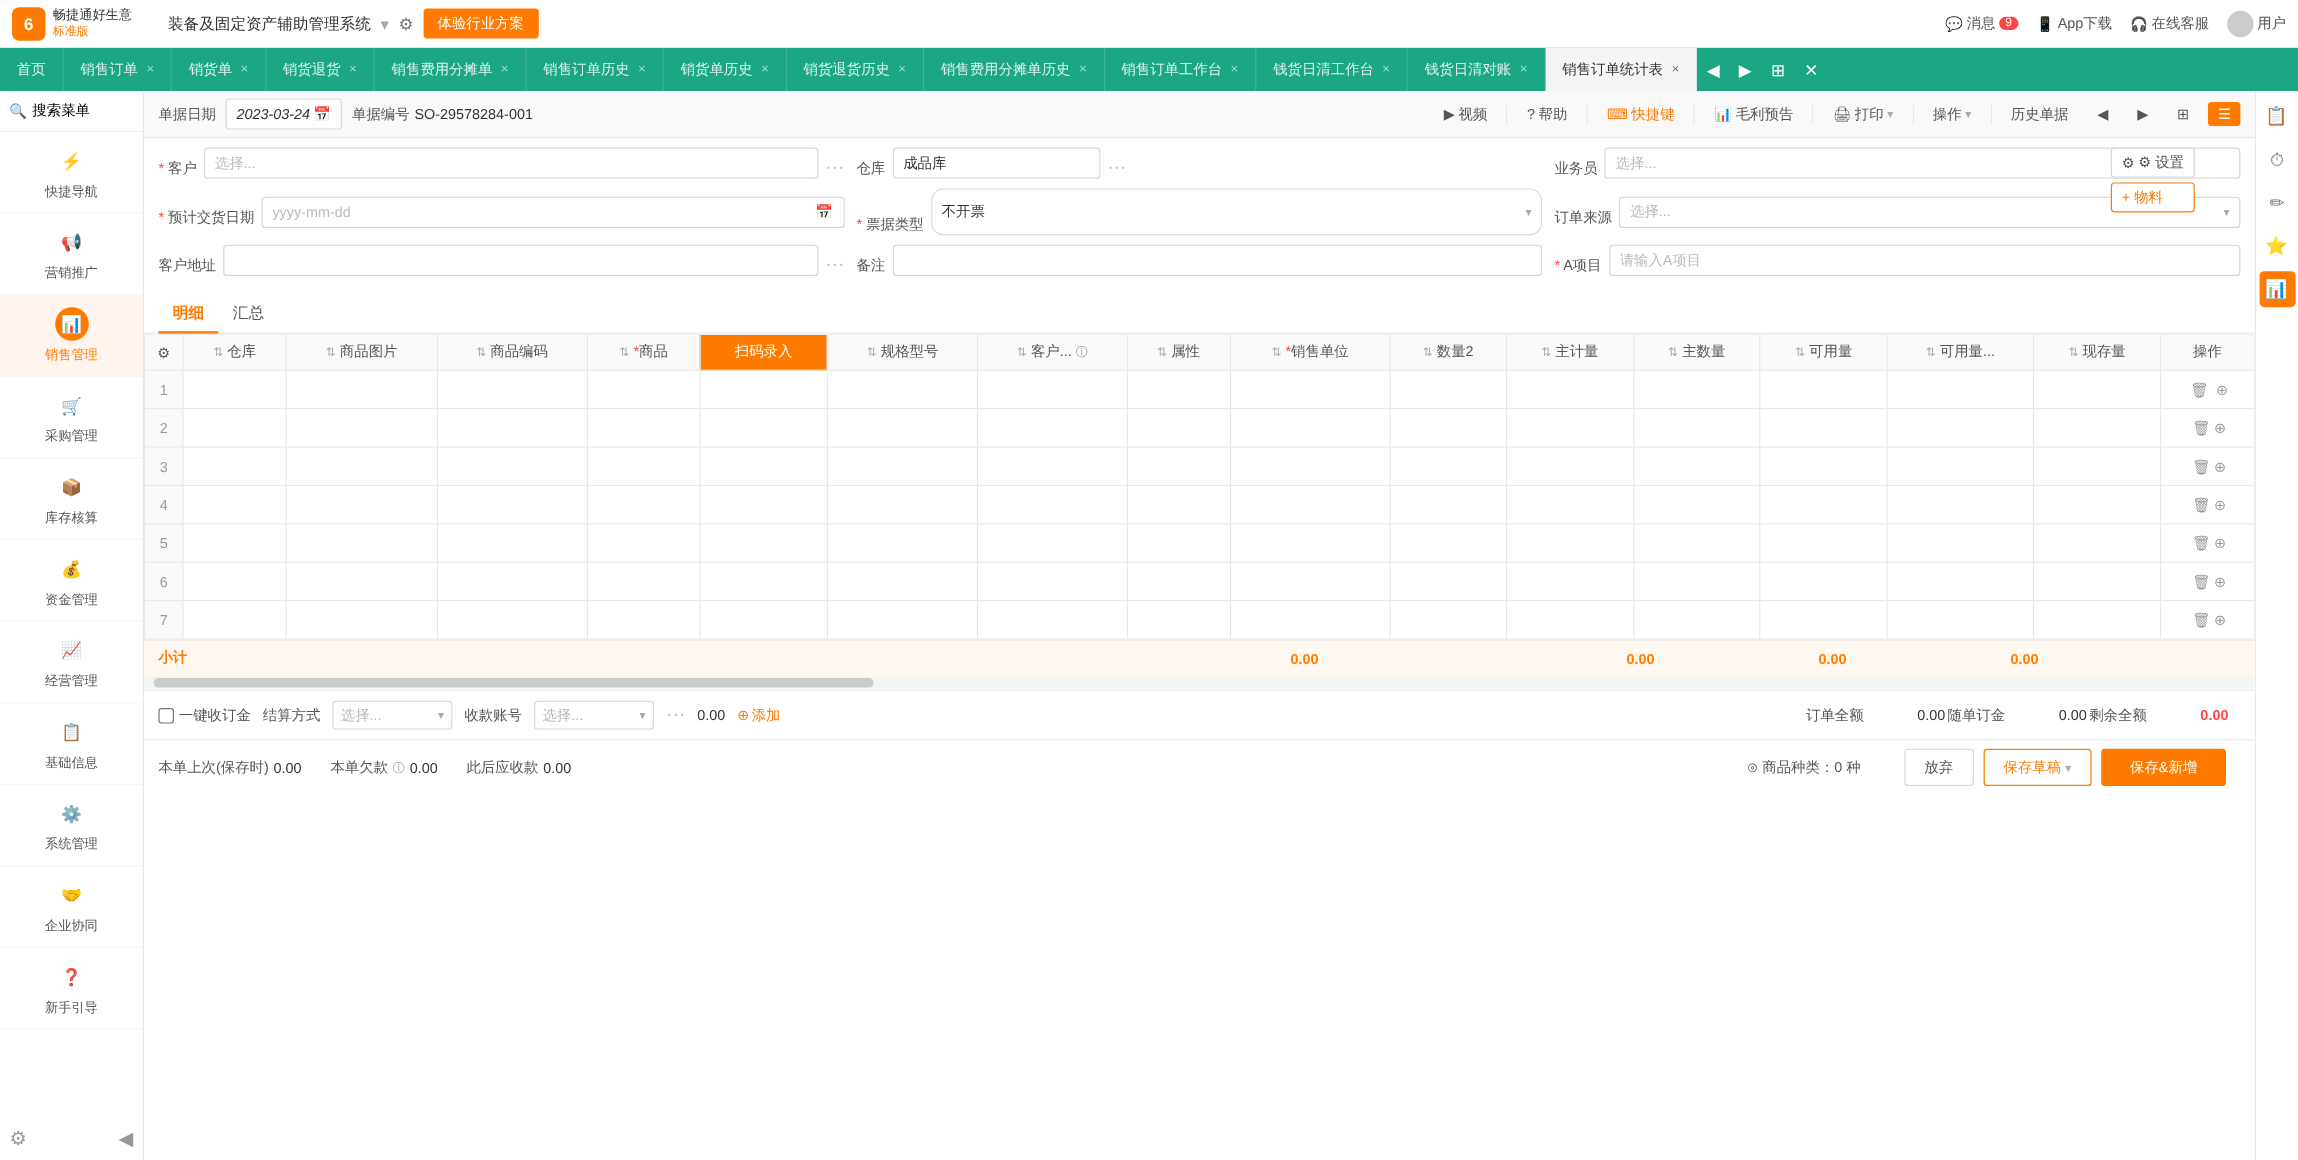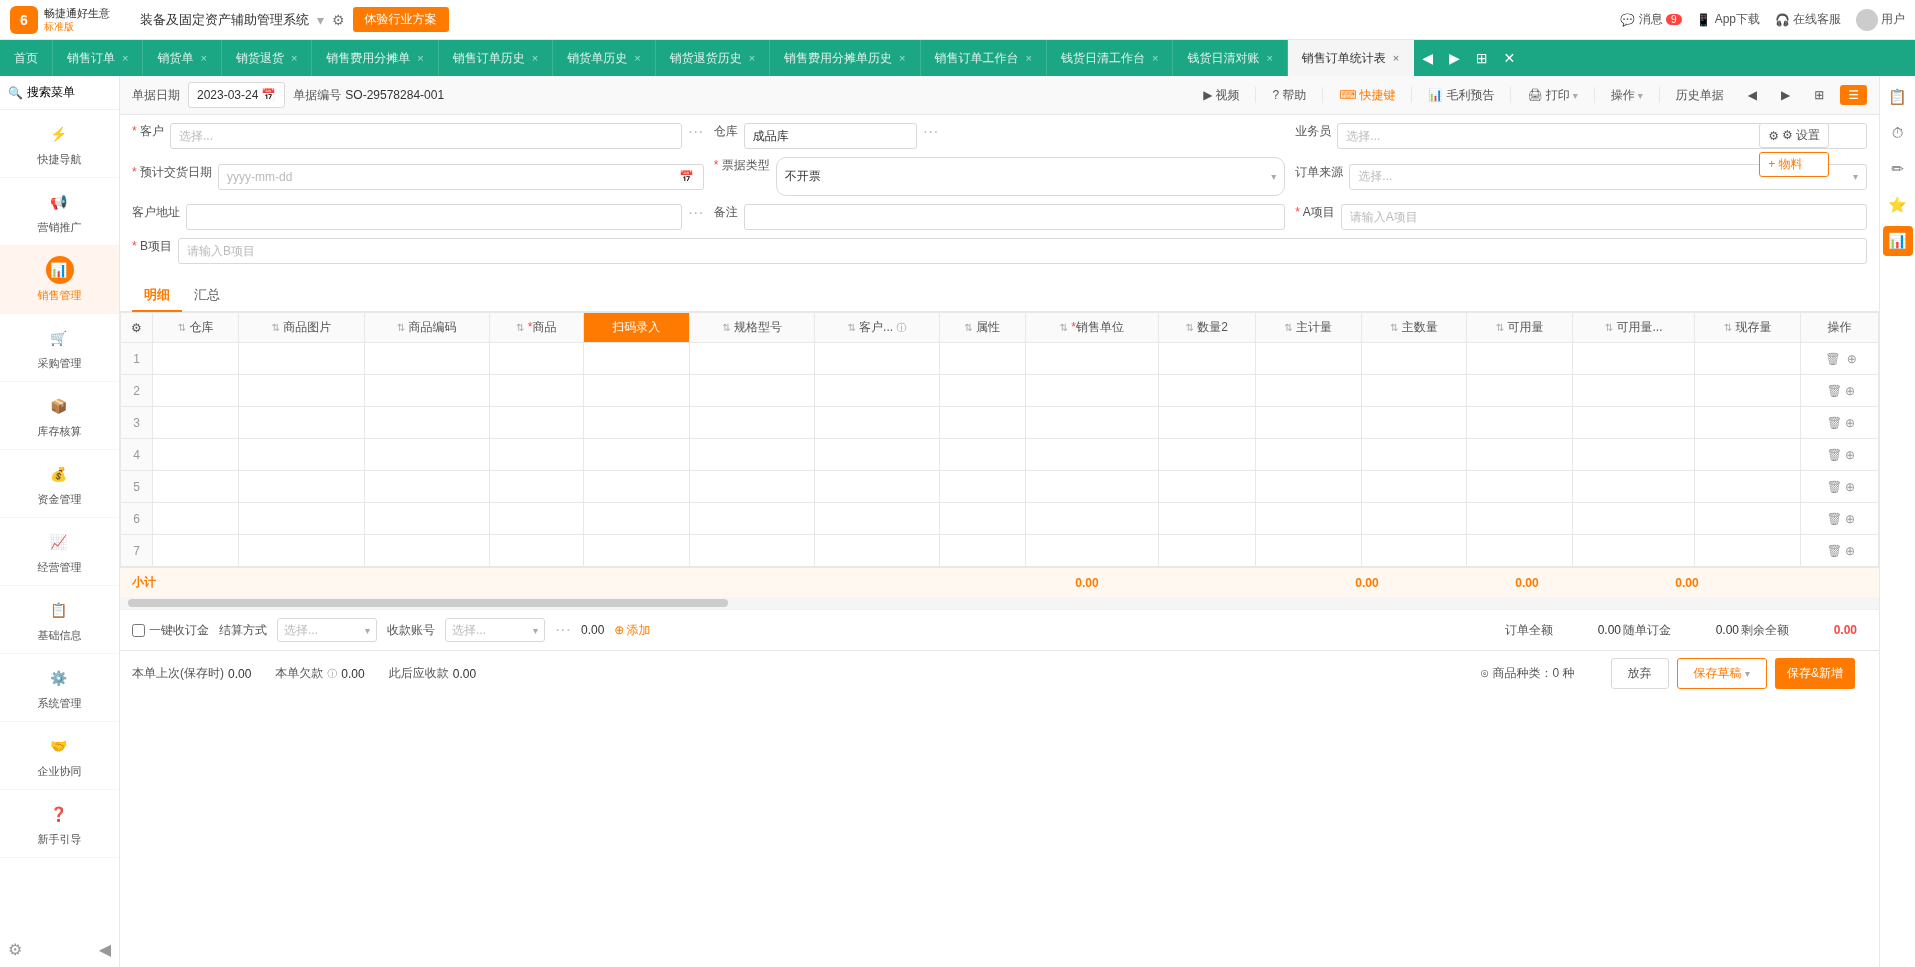--- a/index.html
+++ b/index.html
@@ -178,21 +178,21 @@
     }
     .tool-btn.orange { color: #ff7a00; }
     .field-row {
       display: flex;
       align-items: center;
       margin-bottom: 8px;
       gap: 10px;
     }
     .field-group {
       display: flex;
-      align-items: flex-start;
+      align-items: flex-end;
       gap: 6px;
       flex: 1;
     }
     .field-label {
       color: #555;
       font-size: 12px;
       white-space: nowrap;
     }
     .field-label.required::before {
       content: '* ';
@@ -214,21 +214,21 @@
     .date-input {
       display: flex;
       align-items: center;
       gap: 3px;
       border: 1px solid #d9d9d9;
       border-radius: 3px;
       padding: 3px 8px;
       height: 26px;
       background: white;
     }
-    .date-value { font-size: 12px; color: #333; }
+    .date-value { font-size: 12px; color: #333; font-style: italic; }
     
     
     .detail-tabs {
       display: flex;
       align-items: flex-end;
       border-bottom: 1px solid #e8e8e8;
       padding: 0 12px;
     }
     .detail-tab {
       padding: 6px 12px;
@@ -326,21 +326,21 @@
       color: #ff7a00;
       padding: 6px 16px;
       border-radius: 3px;
       cursor: pointer;
       font-size: 12px;
     }
     .btn-save-new {
       background: #ff7a00;
       color: white;
       border: none;
-      padding: 6px 12px;
+      padding: 6px 24px;
       border-radius: 3px;
       cursor: pointer;
       font-size: 12px;
     }
     
     
     .payment-row {
       display: flex;
       align-items: center;
       gap: 10px;
@@ -723,26 +723,20 @@
           <div class="field-group">
             <span class="field-label">备注</span>
             <input class="field-input wide" type="text" placeholder="" style="">
           </div>
           <div class="field-group">
             <span class="field-label required">A项目</span>
             <input class="field-input wide" type="text" placeholder="请输入A项目" style="">
           </div>
         </div>
 
-        <div class="field-row">
-          <div class="field-group">
-            <span class="field-label required">B项目</span>
-            <input class="field-input wide" type="text" placeholder="请输入B项目" style="">
-          </div>
-        </div>
 
       </div>
 
       <div class="detail-tabs">
         <div class="detail-tab active">
           <span>明细</span>
         </div>
         <div class="detail-tab">
           <span>汇总</span>
         </div>

